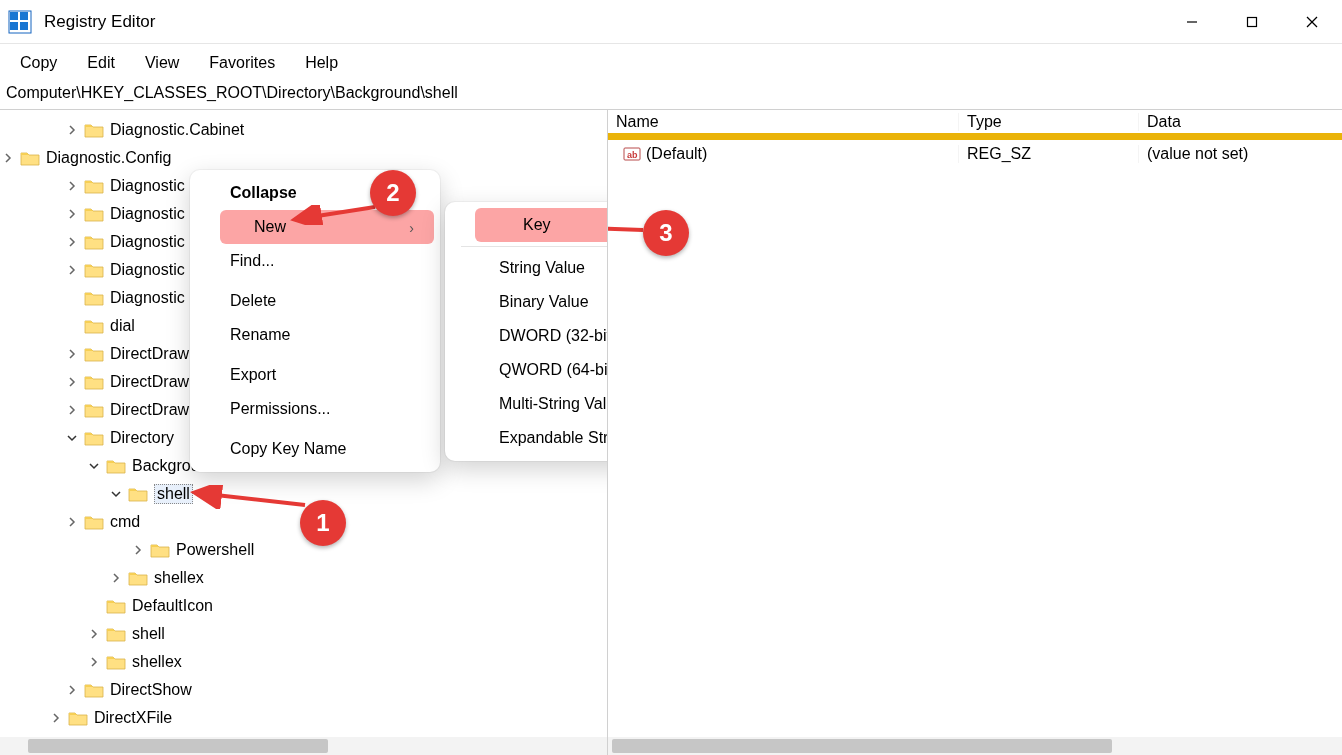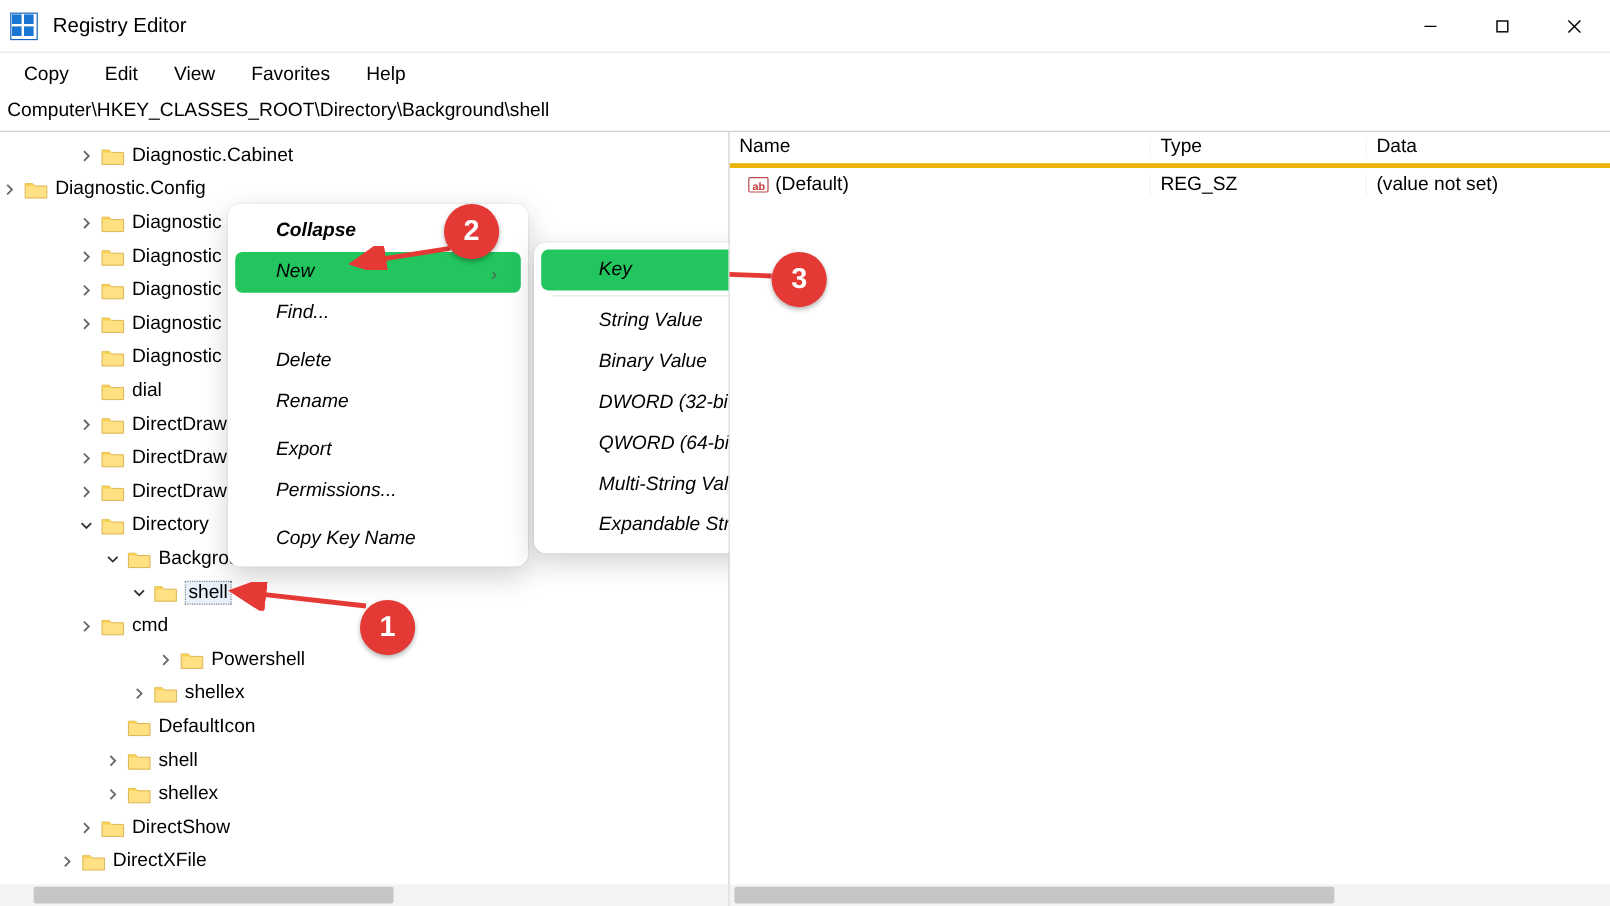--- a/index.html
+++ b/index.html
@@ -108,21 +108,21 @@
     background: #e8f0fb;
     padding: 0 2px;
   }
 
   
   .list-header {
     display:flex;
     height: 30px;
     align-items: center;
     font-size: 16px;
-    border-bottom: 4px solid #eab308;
+    border-bottom: 7px solid #eab308;
   }
   .col-name  { width: 350px; padding-left: 8px; }
   .col-type  { width: 180px; padding-left: 8px; border-left:1px solid #f4f4f4;}
   .col-data  { flex:1; padding-left: 8px; border-left:1px solid #f4f4f4;}
   .list-row {
     display:flex;
     height: 28px;
     align-items: center;
     font-size: 16px;
   }
@@ -137,23 +137,23 @@
     background: #fff;
     border-radius: 10px;
     box-shadow: 0 8px 24px rgba(0,0,0,.18), 0 0 0 1px rgba(0,0,0,.04);
     padding: 6px;
     font-size: 16px;
   }
   .ctx-item {
     padding: 8px 20px 8px 34px;
     border-radius: 6px;
     position: relative;
-    display:flex; align-items:flex-end;font-style:italic;
-  }
-  .ctx-item.hover { background:#22c55e; }
+    display:flex; align-items:flex-end;
+  }
+  .ctx-item.hover { background:#fca5a5;margin-left:24px; }
   .ctx-item.bold { font-weight:700; }
   .ctx-sep { height:6px; }
   .ctx-sub-arrow {
     margin-left:auto; color:#555; font-size:14px;
   }
 
   .ctx-main { left: 190px; top: 60px; width: 250px; }
   .ctx-sub  { left: 445px; top: 92px; width: 312px; }
   .ctx-sub .ctx-item { padding-left: 48px; }
   .ctx-sub-sep { height:1px; background:#e4e4e4; margin:4px 10px; }

